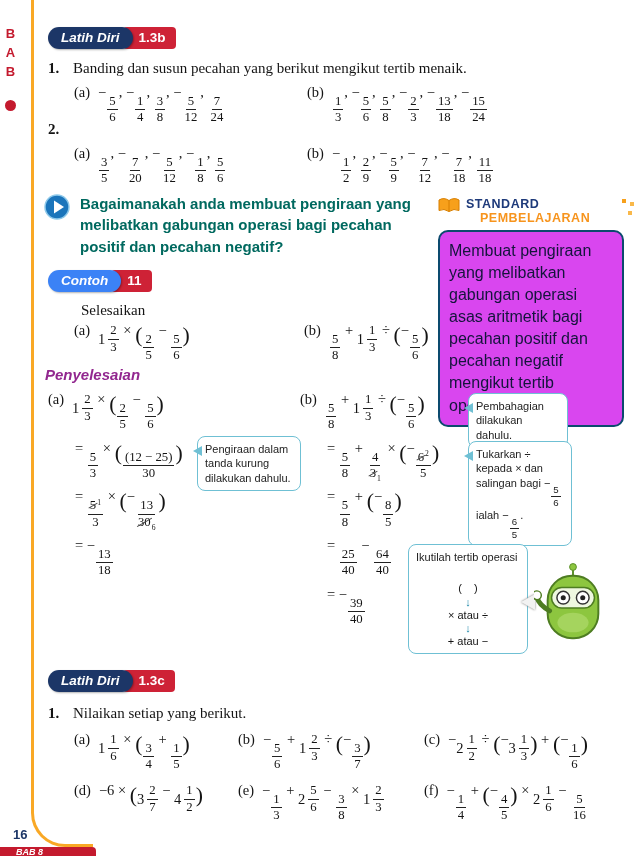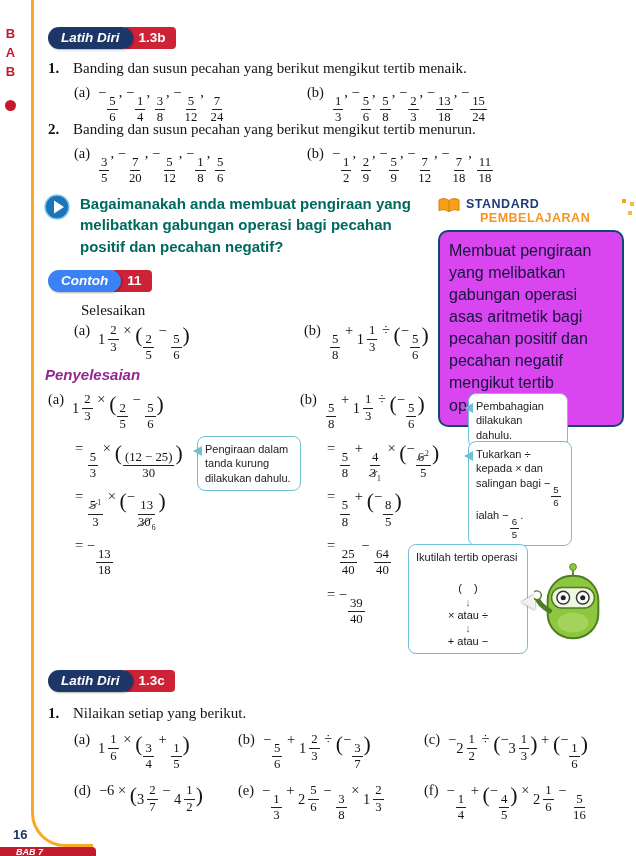--- a/index.html
+++ b/index.html
@@ -67,21 +67,21 @@
 </style>
 </head>
 <body>
 
 <div class="page">
 
   <div class="chapter-side">BAB</div>
   <div class="chapter-dot"></div>
   <div class="accent-line"></div>
   <div class="page-number">16</div>
-  <div class="bottom-tab"><span>BAB 7</span></div>
+  <div class="bottom-tab"><span>BAB 8</span></div>
 
   <div class="abs badge-row" style="left:48px;top:27px;">
     <span class="pill">Latih Diri</span>
     <span class="code">1.3b</span>
   </div>
 
   <div class="abs qrow" style="left:48px;top:60px;width:560px;">
     <span class="qnum">1.</span>
     <span>Banding dan susun pecahan yang berikut mengikut tertib menaik.</span>
   </div>
@@ -120,21 +120,20 @@
           <span class="num">13</span>
           <span class="den">18</span>
         </span>, −<span class="frac">
           <span class="num">15</span>
           <span class="den">24</span>
         </span></span>
   </div>
 
   <div class="abs qrow" style="left:48px;top:121px;width:560px;">
     <span class="qnum">2.</span>
-    <span>Banding dan susun pecahan yang berikut mengikut tertib menurun.</span>
   </div>
   <div class="abs mathrow" style="left:74px;top:145px;">
     <span class="item-label">(a)</span><span><span class="frac">
           <span class="num">3</span>
           <span class="den">5</span>
         </span>, −<span class="frac">
           <span class="num">7</span>
           <span class="den">20</span>
         </span>, −<span class="frac">
           <span class="num">5</span>

